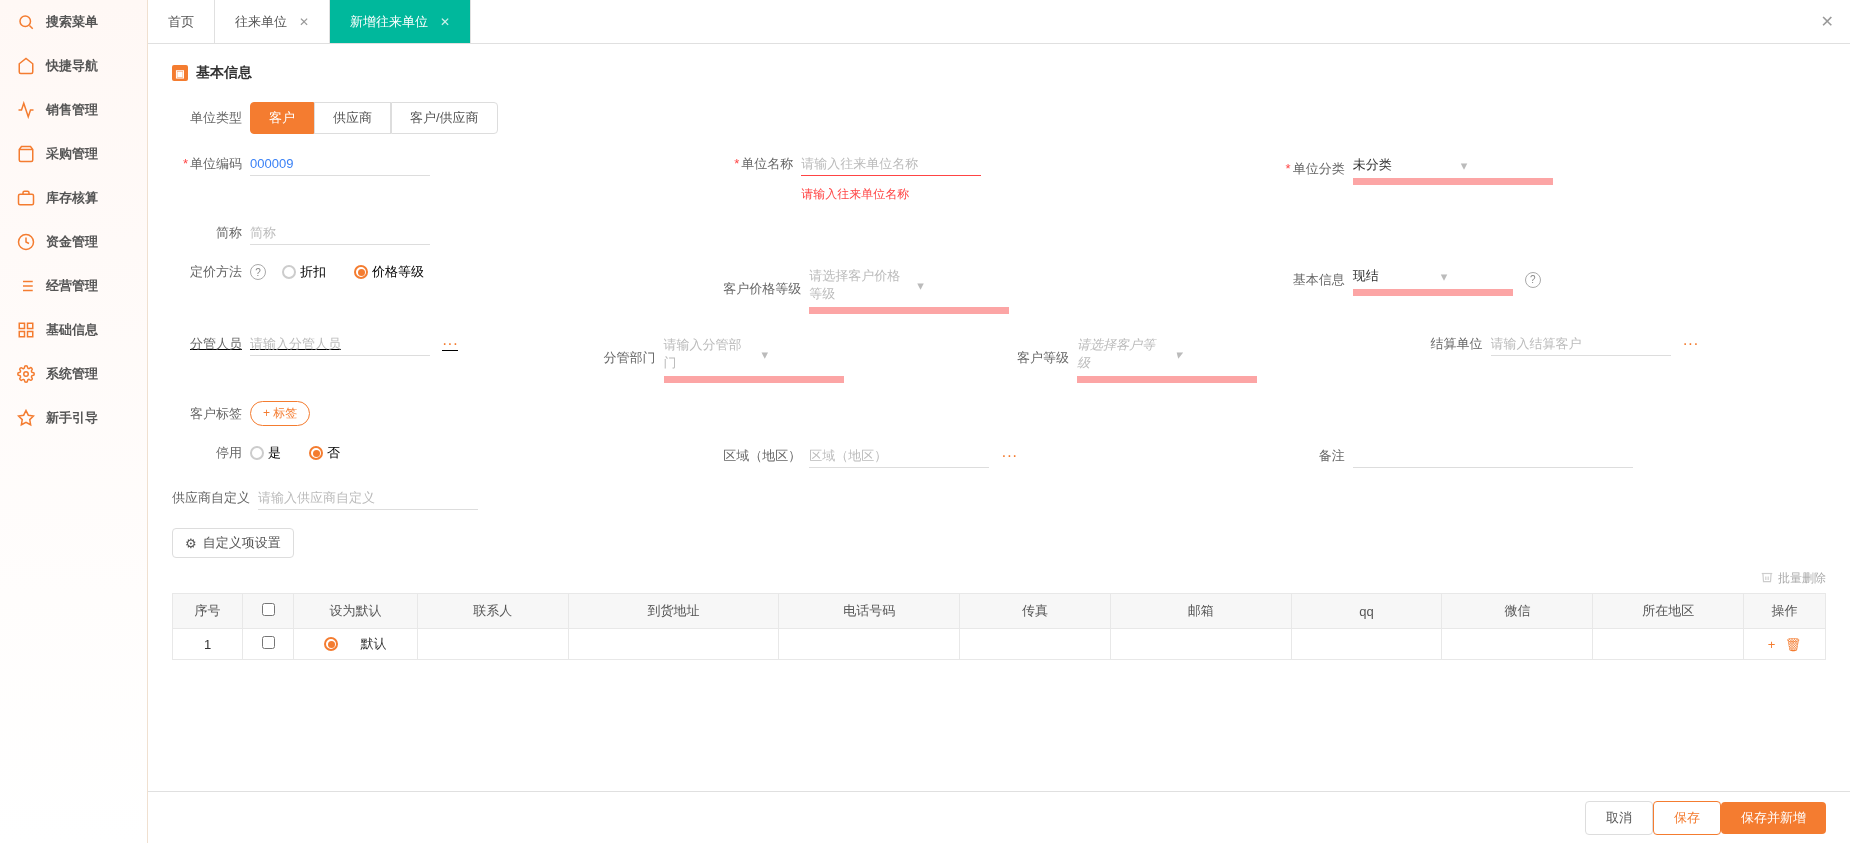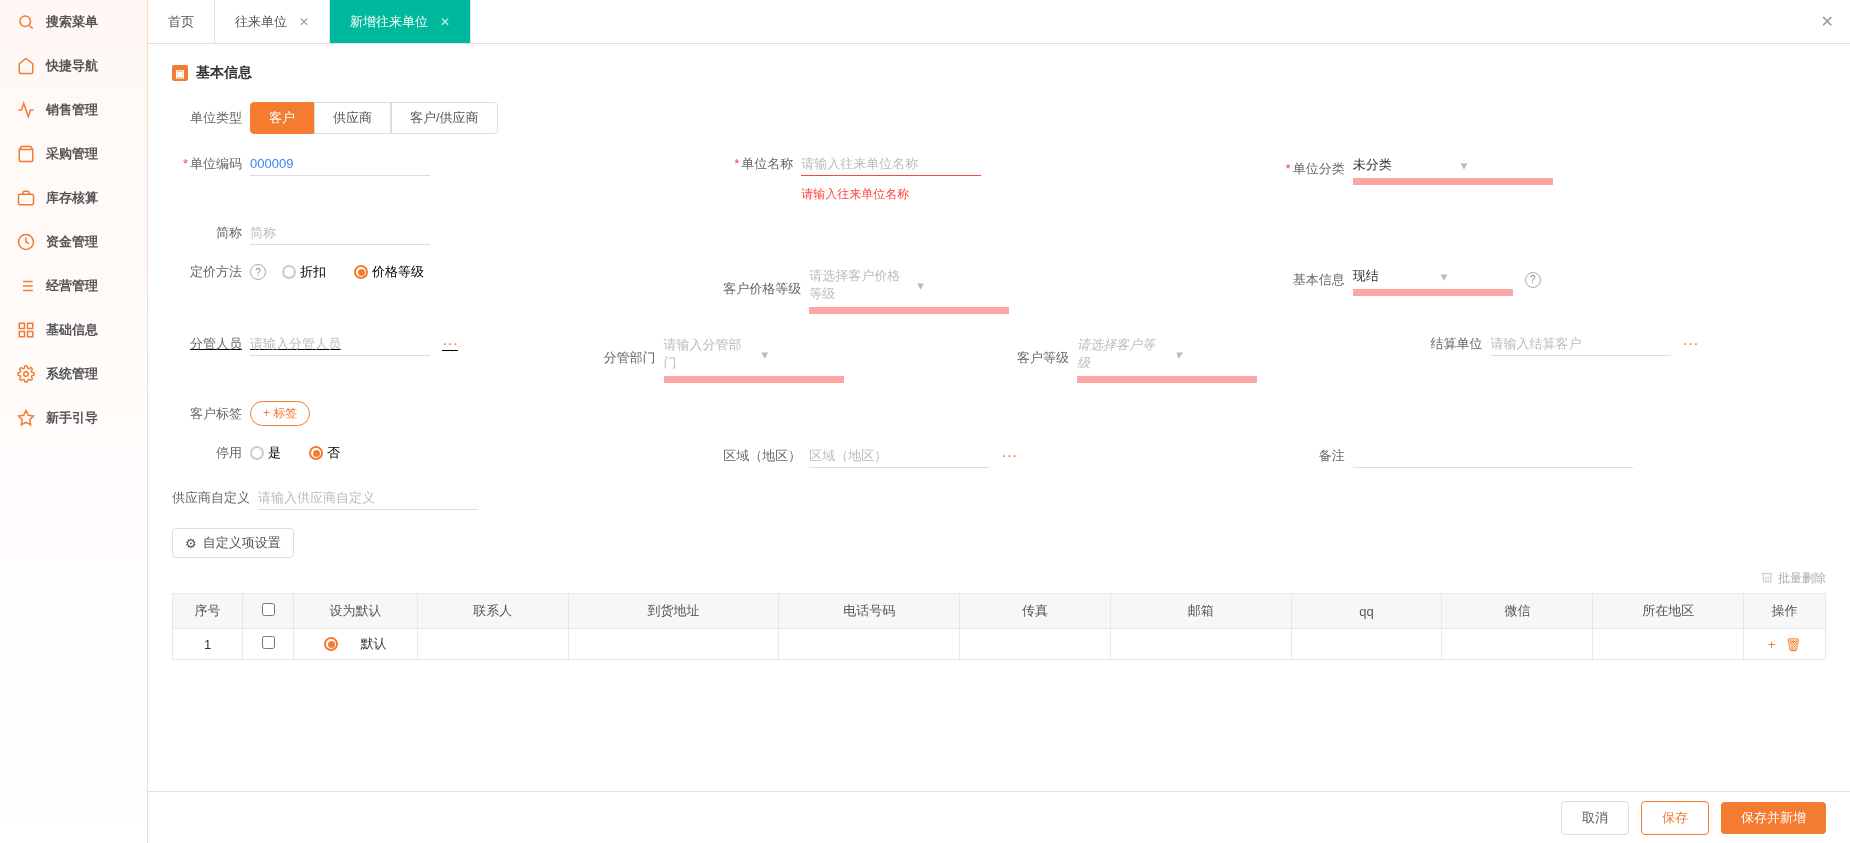--- a/index.html
+++ b/index.html
@@ -253,21 +253,20 @@
 
     
     .bottom-bar {
       height: 52px;
       background: #fff;
       border-top: 1px solid #e0e0e0;
       display: flex;
       align-items: center;
       justify-content: flex-end;
       padding: 0 24px;
-      gap: 12px;
     }
     .btn-cancel {
       padding: 7px 20px;
       border: 1px solid #ddd;
       background: #fff;
       border-radius: 4px;
       cursor: pointer;
       font-size: 13px;
       color: #555;
     }

